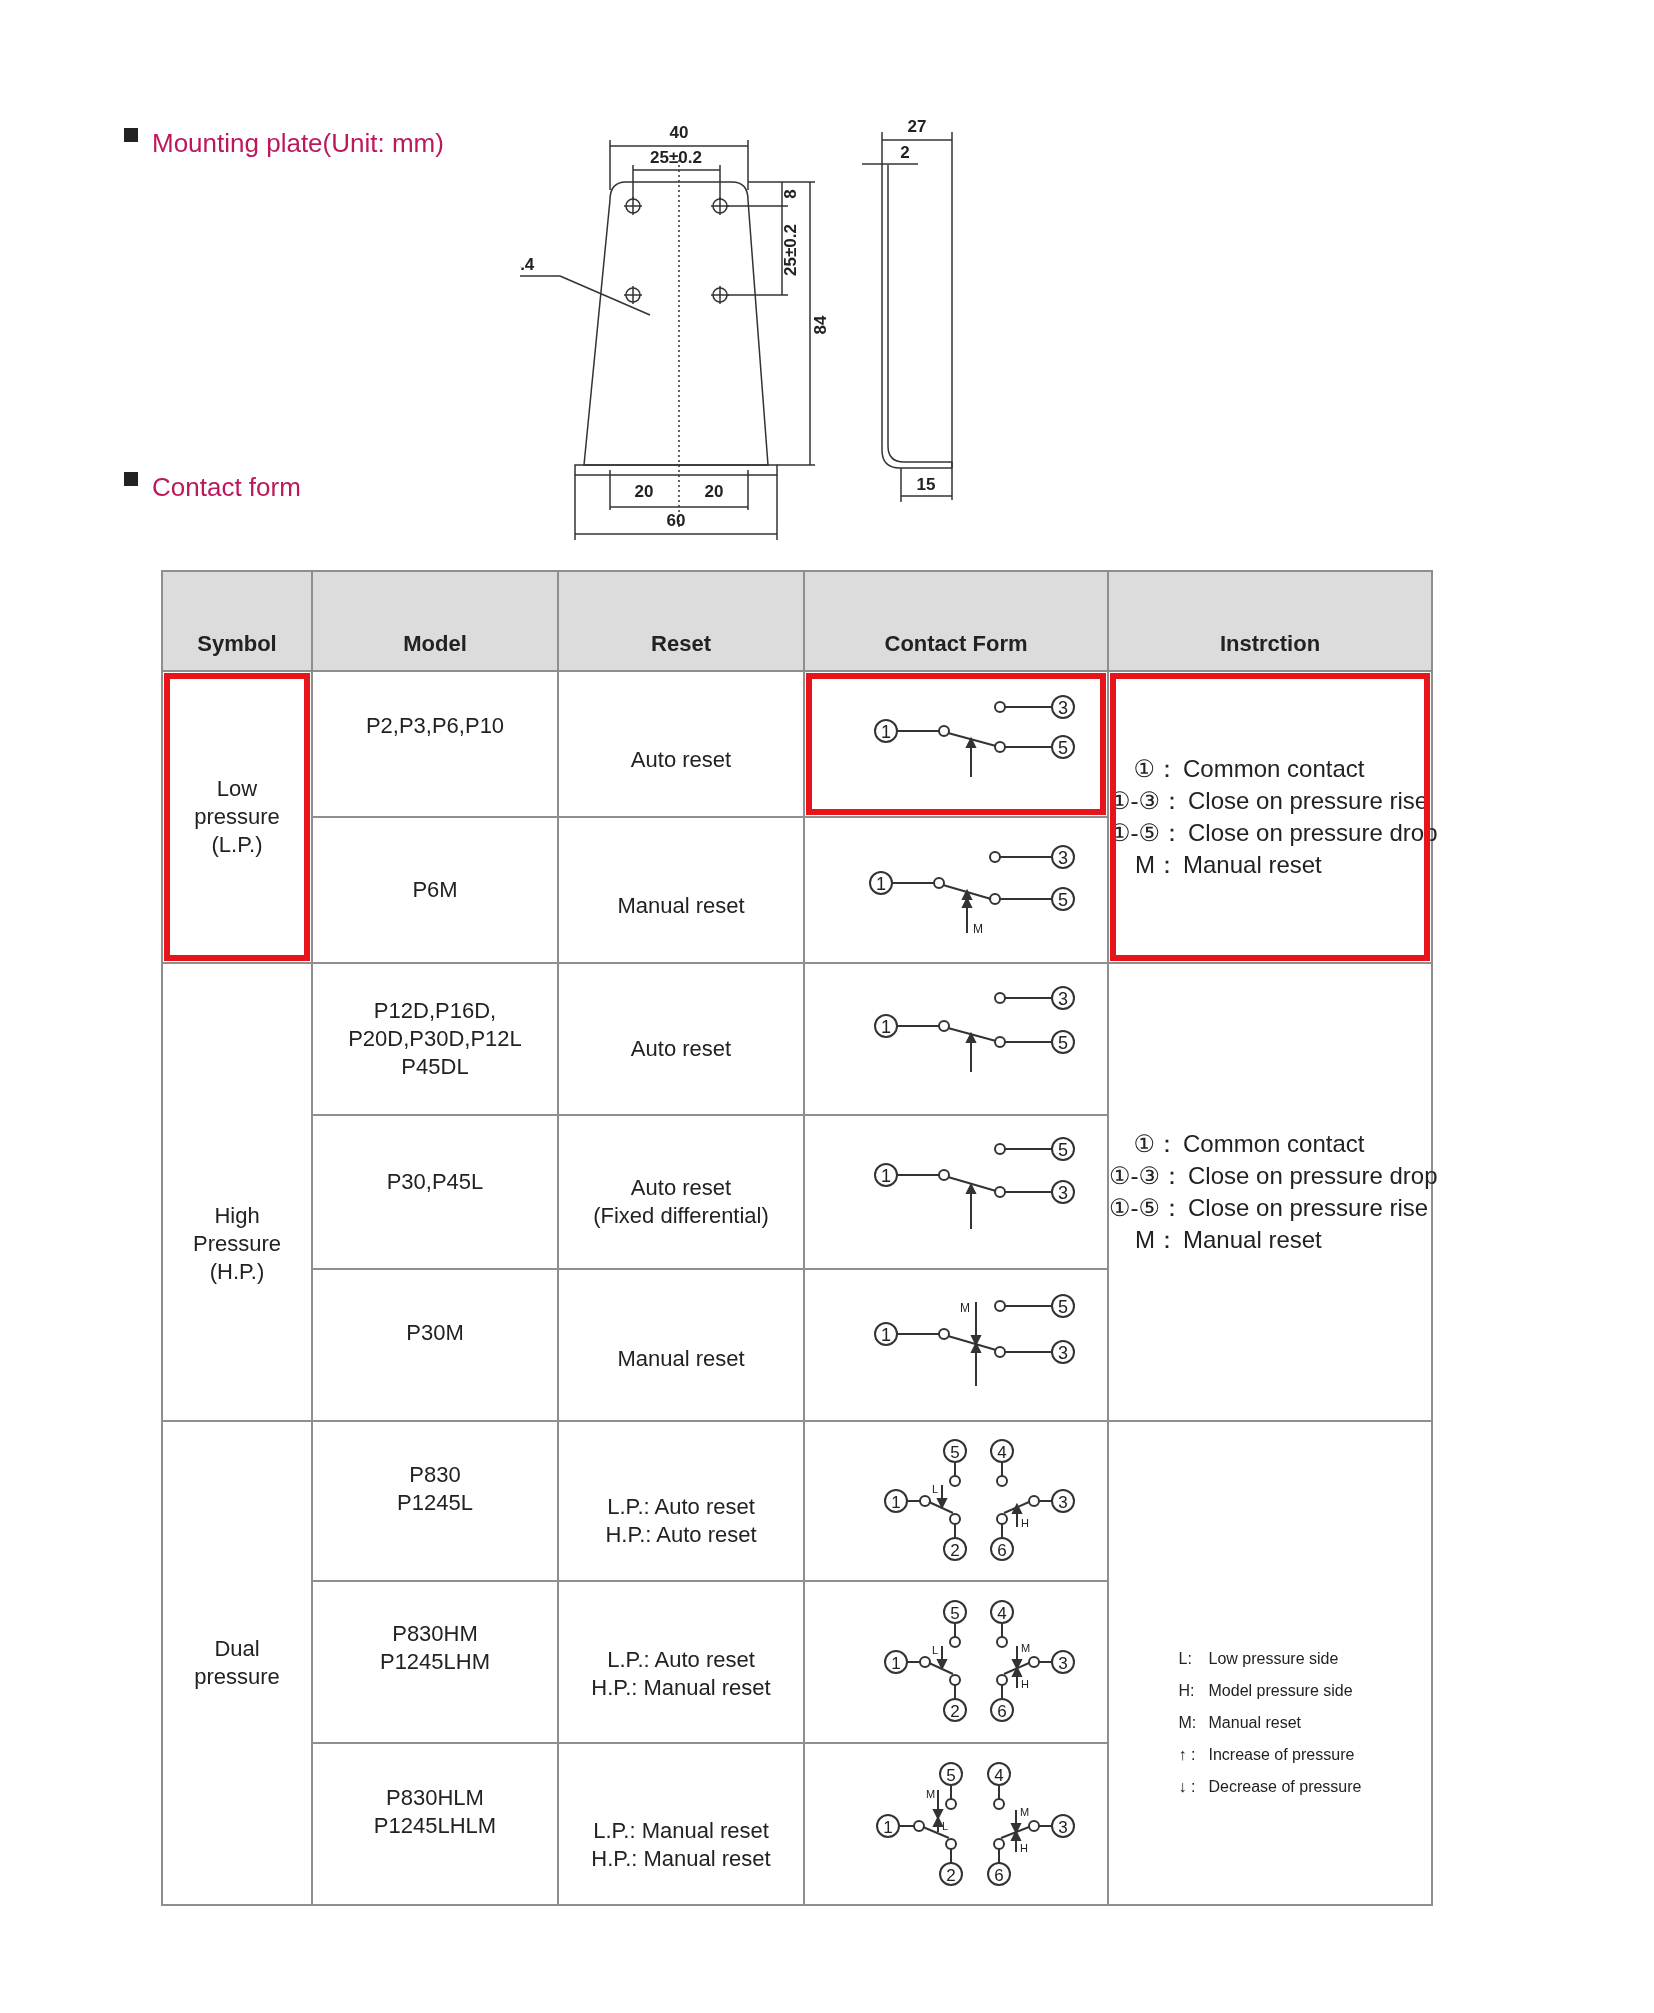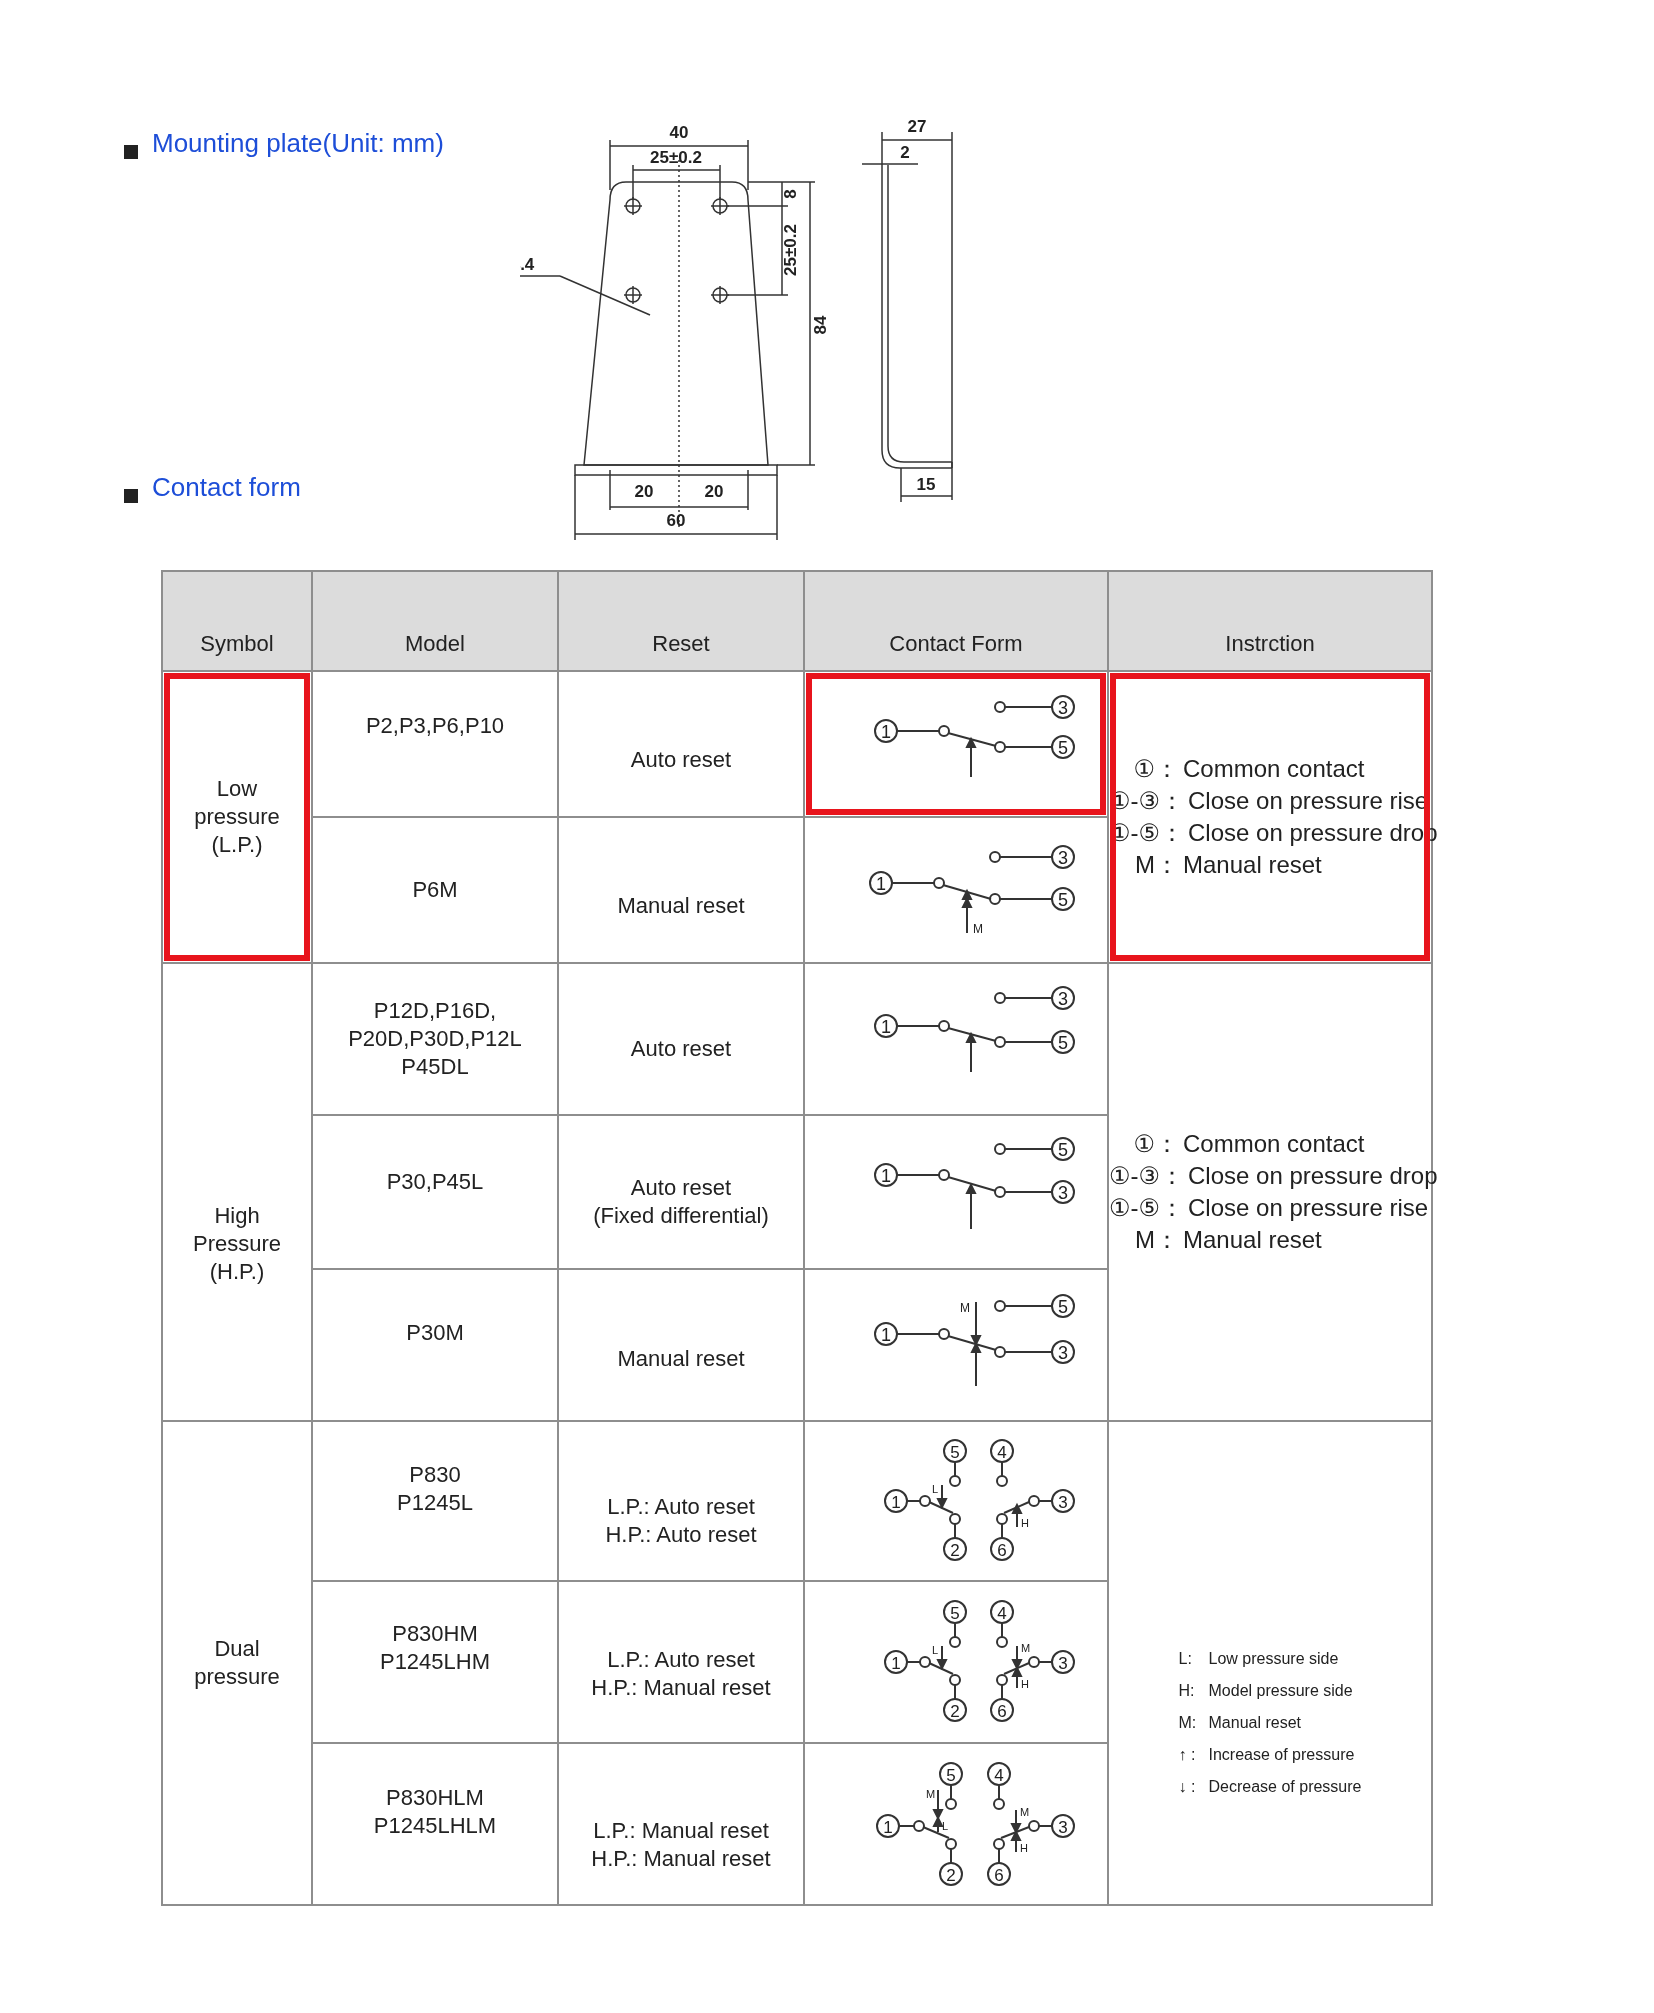--- a/index.html
+++ b/index.html
@@ -1,24 +1,24 @@
 <!DOCTYPE html>
 <html><head>
 <meta charset="utf-8">
 <style>
   html, body { margin:0; padding:0; background:#ffffff; }
   body { width:1654px; height:2013px; position:relative; font-family:"Liberation Sans", sans-serif; color:#222; overflow:hidden; }
-  .section-label { position:absolute; font-size:26px; color:#1d4ed8; display:flex; align-items:flex-end; }
+  .section-label { position:absolute; font-size:26px; color:#be185d; display:flex; align-items:flex-start; }
   .section-label .bullet { width:14px; height:14px; background:#222; margin-right:14px; display:inline-block; }
   #lbl-mount { left:124px; top:128px; }
   #lbl-contact { left:124px; top:472px; }
   .drawing { position:absolute; left:520px; top:110px; }
   table.spec { position:absolute; left:161px; top:570px; width:1270px; border-collapse:collapse; table-layout:fixed; }
   table.spec th, table.spec td { border:2px solid #8e8e8e; text-align:center; vertical-align:middle; font-size:22px; color:#222; line-height:28px; padding:0; }
-  table.spec th { background:#dcdcdc; height:86px; font-weight:normal; vertical-align:bottom; padding-bottom:12px; }
+  table.spec th { background:#dcdcdc; height:86px; font-weight:bold; vertical-align:bottom; padding-bottom:12px; }
   .cell-text { white-space:pre-line; }
   .reset-text { white-space:pre-line; position:relative; top:16px; }
   .hl { outline:6px solid #e8141c; outline-offset:-8px; }
   .instr { text-align:left; display:inline-block; font-size:24px; line-height:32px; }
   .instr .row { white-space:nowrap; }
   .instr .key { display:inline-block; min-width:70px; text-align:right; margin-right:4px; }
   .legend { text-align:left; display:inline-block; font-size:16px; line-height:32px; }
   .legend .key { display:inline-block; width:30px; }
   svg text { font-family:"Liberation Sans", sans-serif; }
 </style>

